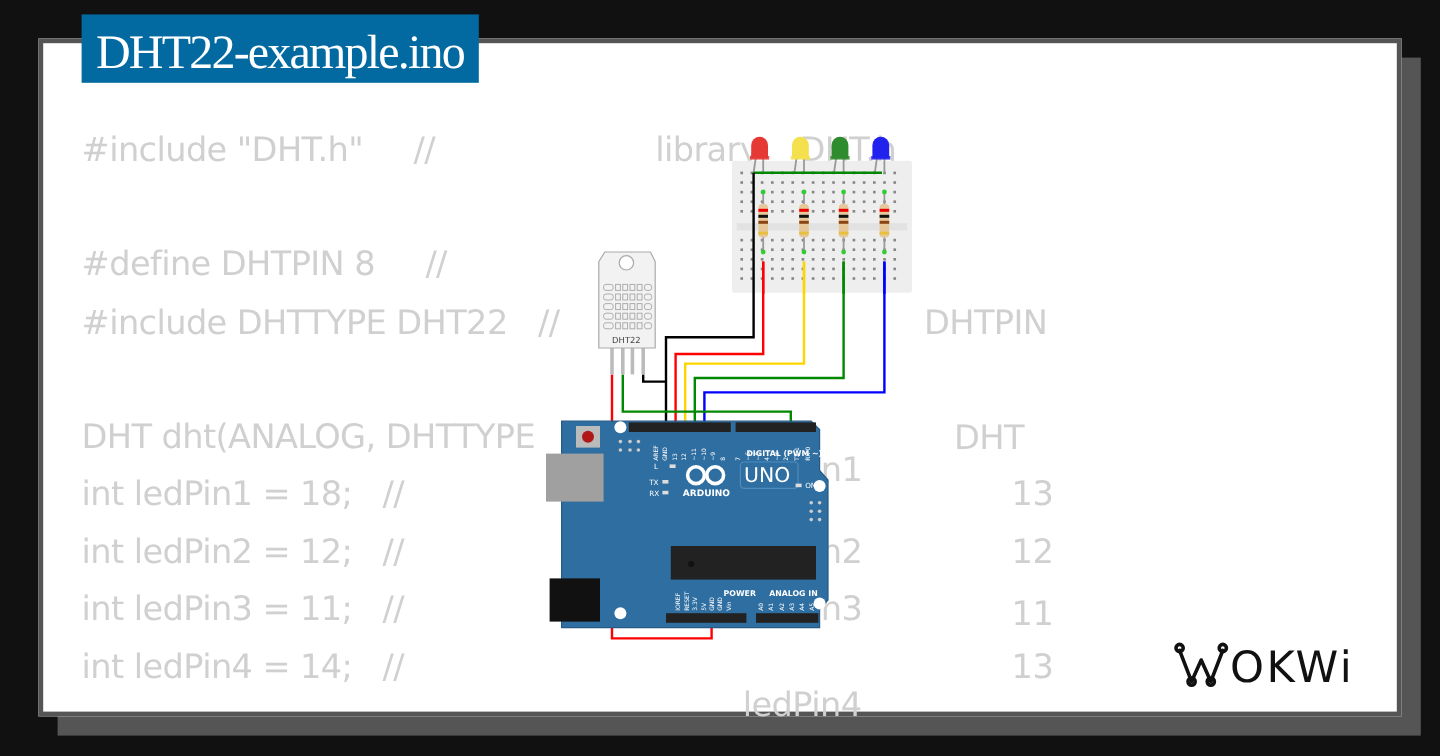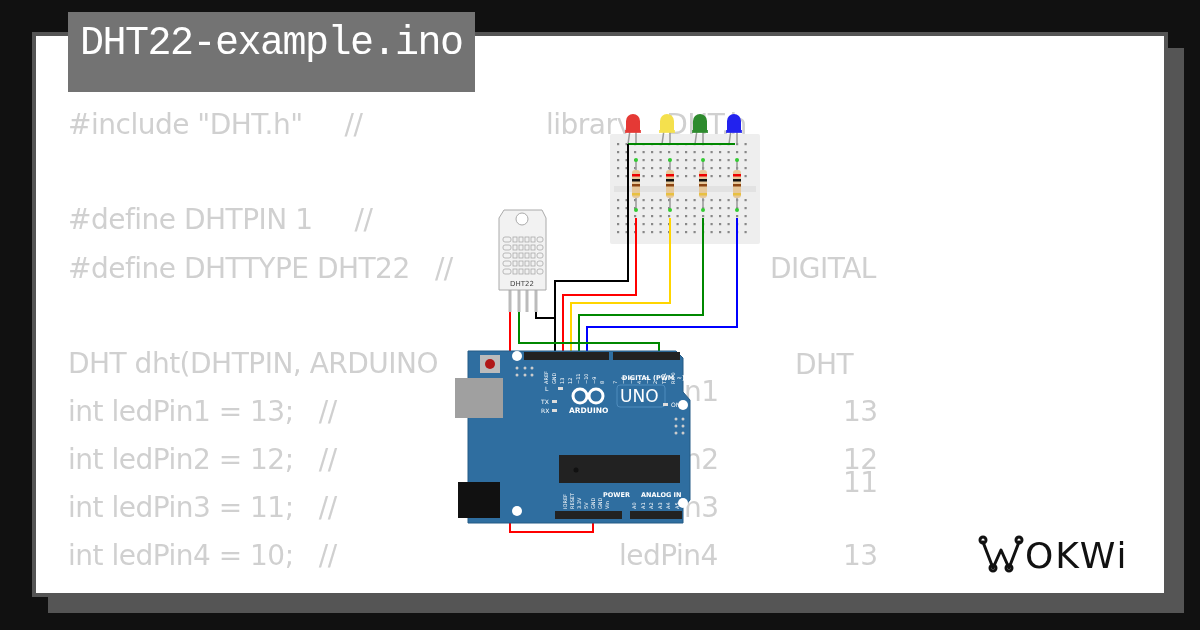--- a/index.html
+++ b/index.html
@@ -1,49 +1,49 @@
 <!DOCTYPE html>
 <html><head>
 <meta charset="utf-8">
 <style>
   html,body{margin:0;padding:0;}
   body{width:1200px;height:630px;background:#111111;position:relative;overflow:hidden;font-family:"Liberation Sans",sans-serif;}
   .shadow{position:absolute;left:48px;top:48px;width:1136px;height:565px;background:#555555;}
   .card{position:absolute;left:32px;top:32px;width:1128px;height:557px;background:#ffffff;border:4px solid #555555;}
-  .title{position:absolute;left:68px;top:12px;height:80px;padding:0 12px;background:#737373;color:#ffffff;font-size:40px;line-height:63px;font-family:Liberation Mono, monospace;letter-spacing:-1.5px;}
+  .title{position:absolute;left:68px;top:12px;height:57px;padding:0 12px;background:#0369a1;color:#ffffff;font-size:40px;line-height:63px;font-family:Liberation Serif, serif;letter-spacing:-1.5px;}
   .code{position:absolute;left:0;top:0;}
   .code span{position:absolute;color:#d0d0d0;font-family:"DejaVu Sans",sans-serif;font-size:28px;white-space:pre;letter-spacing:-0.5px;}
   .circuit{position:absolute;left:0;top:0;}
   .logo{position:absolute;left:975px;top:528px;width:175px;height:48px;}
 </style>
 </head>
 <body>
 
 <div class="shadow"></div>
 <div class="card"></div>
 
 <div class="code">
   <span style="left:68px;top:108px">#include "DHT.h"     //</span>
   <span style="left:546px;top:108px">library    DHT.h</span>
-  <span style="left:68px;top:203px">#define DHTPIN 1     //</span>
-  <span style="left:68px;top:252px">#define DHTTYPE DHT22   //</span>
-  <span style="left:770px;top:252px">DIGITAL</span>
-  <span style="left:68px;top:347px">DHT dht(DHTPIN, ARDUINO</span>
+  <span style="left:68px;top:203px">#define DHTPIN 8     //</span>
+  <span style="left:68px;top:252px">#include DHTTYPE DHT22   //</span>
+  <span style="left:770px;top:252px">DHTPIN</span>
+  <span style="left:68px;top:347px">DHT dht(ANALOG, DHTTYPE</span>
   <span style="left:795px;top:348px">DHT</span>
-  <span style="left:68px;top:395px">int ledPin1 = 13;   //</span>
+  <span style="left:68px;top:395px">int ledPin1 = 18;   //</span>
   <span style="left:684px;top:375px">n1</span>
   <span style="left:843px;top:395px">13</span>
   <span style="left:68px;top:443px">int ledPin2 = 12;   //</span>
   <span style="left:684px;top:443px">n2</span>
   <span style="left:843px;top:443px">12</span>
   <span style="left:68px;top:491px">int ledPin3 = 11;   //</span>
   <span style="left:684px;top:491px">n3</span>
-  <span style="left:843px;top:466px">11</span>
-  <span style="left:68px;top:539px">int ledPin4 = 10;   //</span>
-  <span style="left:619px;top:539px">ledPin4</span>
+  <span style="left:843px;top:495px">11</span>
+  <span style="left:68px;top:539px">int ledPin4 = 14;   //</span>
+  <span style="left:619px;top:571px">ledPin4</span>
   <span style="left:843px;top:539px">13</span>
 </div>
 
 <div class="title">DHT22-example.ino</div>
 
 <svg class="circuit" width="1200" height="630">
 
   <g>
     <rect x="610" y="134" width="150" height="110" rx="2" fill="#eeeeee"></rect>
     <rect x="614" y="186" width="142" height="6" fill="#e2e2e2"></rect>

